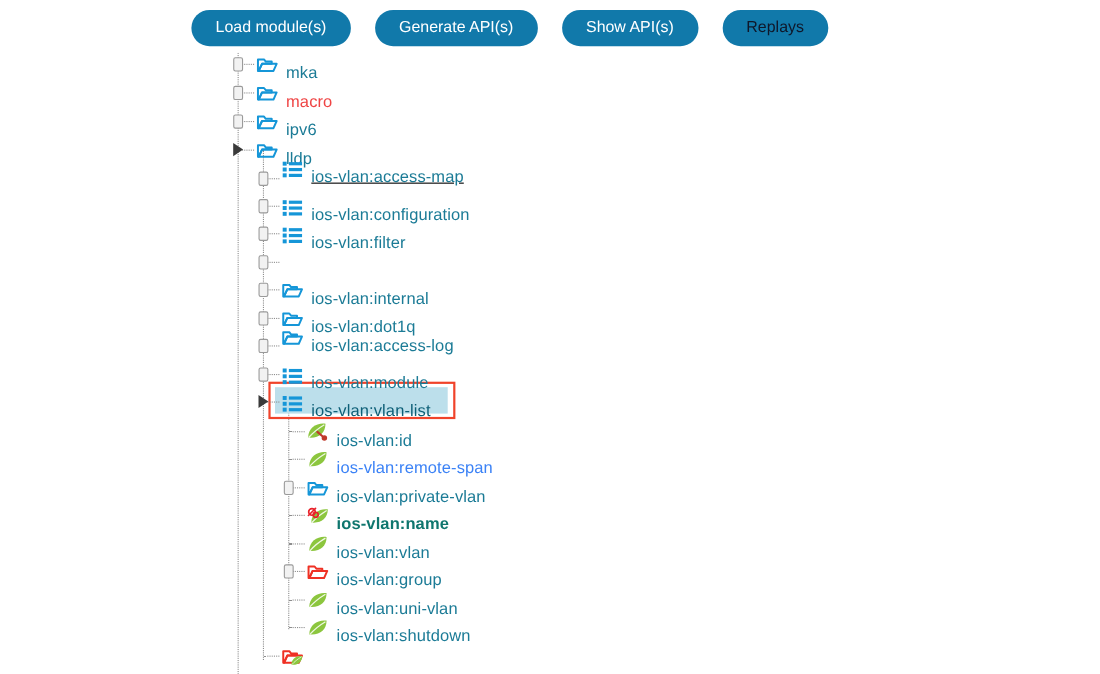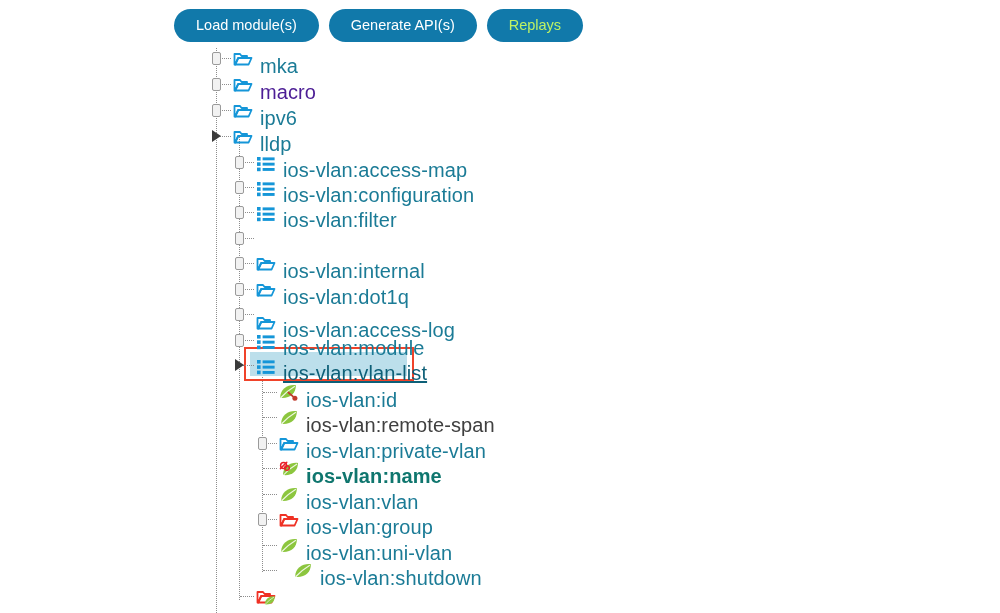--- a/index.html
+++ b/index.html
@@ -16,21 +16,21 @@
     -webkit-font-smoothing: antialiased;
   }
 
   
   #toolbar {
     position: absolute;
     top: 9px;
     left: 174px;
     display: flex;
     align-items: center;
-    gap: 10px;
+    gap: 22px;
   }
   .tbtn {
     background: #1179aa;
     color: #ffffff;
     border: none;
     border-radius: 17px;
     height: 33px;
     padding: 0 22px;
     font-family: "Liberation Sans", sans-serif;
     font-size: 14.5px;
@@ -49,28 +49,27 @@
     overflow: hidden;
   }
   .row {
     position: absolute;
     height: 25px;
     display: flex;
     align-items: center;
     white-space: nowrap;
   }
   .lbl {
-    font-size: 20px;
+    font-size: 15px;
     color: #1b7b96;
     letter-spacing: 0.1px;
     margin-top: 15px;
   }
   .row.sel .lbl {
     color: #0d5f77;
-    text-decoration: underline;
   }
   .selbg {
     position: absolute;
     background: #bcdfeb;
   }
   .selbox {
     position: absolute;
     border: 2px solid #f0432a;
     background: transparent;
     box-sizing: border-box;
@@ -118,21 +117,22 @@
     flex: 0 0 22px;
   }
   .ico svg { display: block; }
 </style>
 </head>
 <body>
 
 <div id="toolbar">
     <button class="tbtn" style="background: rgb(17, 121, 170); color: rgb(255, 255, 255);">Load module(s)</button>
     <button class="tbtn" style="background: rgb(17, 121, 170); color: rgb(255, 255, 255);">Generate API(s)</button>
-    <button class="tbtn" style="background: rgb(17, 121, 170); color: #bef264;">Replays</button>
+    <button class="tbtn" style="background: rgb(17, 121, 170); color: rgb(255, 255, 255);">Show API(s)</button>
+    <button class="tbtn" style="background: rgb(17, 121, 170); color: #0f172a;">Replays</button>
   </div>
 
 <div id="tree">
     <div class="vline" style="left: 216px; top: -6px; height: 581px;"></div>
     <div class="vline" style="left: 239px; top: 88px; height: 464px;"></div>
     <div class="vline" style="left: 262px; top: 318px; height: 206px;"></div>
     <div class="selbg" style="left: 250px; top: 304px; width: 157px; height: 24px; background: rgb(188, 223, 235);"></div>
     <div class="selbox" style="left: 244px; top: 299px; width: 170px; height: 34px; border-color: rgb(240, 67, 42);"></div>
     <div class="hline" style="left: 217px; top: 10px; width: 14px;"></div>
     <div class="handle" style="left: 212px; top: 4px;"></div>
@@ -147,21 +147,21 @@
     </div>
     <div class="hline" style="left: 217px; top: 36px; width: 14px;"></div>
     <div class="handle" style="left: 212px; top: 30px;"></div>
     <div class="row" style="left: 232px; top: 24px;">
       <span class="ico">
         <svg width="22" height="18" viewBox="0 0 22 18">
           <path d="M2.5 14.5 L2.5 4.0 L8.0 4.0 L9.6 6.0 L15.0 6.0 L15.0 8.0 L6.2 8.0 L3.2 14.5 Z" fill="none" stroke="#1596d8" stroke-width="1.8" stroke-linejoin="round"></path>
           <path d="M3.2 14.5 L6.2 8.0 L19.5 8.0 L16.6 14.5 Z" fill="none" stroke="#1596d8" stroke-width="1.8" stroke-linejoin="round"></path>
         </svg>
       </span>
-      <span class="lbl" style="color: #4c1d95;">macro</span>
+      <span class="lbl" style="color: #ef4444;">macro</span>
     </div>
     <div class="hline" style="left: 217px; top: 62px; width: 14px;"></div>
     <div class="handle" style="left: 212px; top: 56px;"></div>
     <div class="row" style="left: 232px; top: 50px;">
       <span class="ico">
         <svg width="22" height="18" viewBox="0 0 22 18">
           <path d="M2.5 14.5 L2.5 4.0 L8.0 4.0 L9.6 6.0 L15.0 6.0 L15.0 8.0 L6.2 8.0 L3.2 14.5 Z" fill="none" stroke="#1596d8" stroke-width="1.8" stroke-linejoin="round"></path>
           <path d="M3.2 14.5 L6.2 8.0 L19.5 8.0 L16.6 14.5 Z" fill="none" stroke="#1596d8" stroke-width="1.8" stroke-linejoin="round"></path>
         </svg>
       </span>
@@ -173,21 +173,21 @@
       <span class="ico">
         <svg width="22" height="18" viewBox="0 0 22 18">
           <path d="M2.5 14.5 L2.5 4.0 L8.0 4.0 L9.6 6.0 L15.0 6.0 L15.0 8.0 L6.2 8.0 L3.2 14.5 Z" fill="none" stroke="#1596d8" stroke-width="1.8" stroke-linejoin="round"></path>
           <path d="M3.2 14.5 L6.2 8.0 L19.5 8.0 L16.6 14.5 Z" fill="none" stroke="#1596d8" stroke-width="1.8" stroke-linejoin="round"></path>
         </svg>
       </span>
       <span class="lbl" style="color: rgb(27, 123, 150);">lldp</span>
     </div>
     <div class="hline" style="left: 240px; top: 114px; width: 14px;"></div>
     <div class="handle" style="left: 235px; top: 108px;"></div>
-    <div class="row" style="left: 255px; top: 102px;">
+    <div class="row" style="left: 255px; top: 92px; text-decoration: underline;">
       <span class="ico">
         <svg width="22" height="18" viewBox="0 0 22 18">
           <rect x="2" y="3" width="3.6" height="3.6" fill="#1596d8"></rect>
           <rect x="7.6" y="3.4" width="12" height="2.9" fill="#1596d8"></rect>
           <rect x="2" y="8.3" width="3.6" height="3.6" fill="#1596d8"></rect>
           <rect x="7.6" y="8.700000000000001" width="12" height="2.9" fill="#1596d8"></rect>
           <rect x="2" y="13.6" width="3.6" height="3.6" fill="#1596d8"></rect>
           <rect x="7.6" y="14" width="12" height="2.9" fill="#1596d8"></rect>
         </svg>
       </span>
@@ -242,21 +242,21 @@
       <span class="ico">
         <svg width="22" height="18" viewBox="0 0 22 18">
           <path d="M2.5 14.5 L2.5 4.0 L8.0 4.0 L9.6 6.0 L15.0 6.0 L15.0 8.0 L6.2 8.0 L3.2 14.5 Z" fill="none" stroke="#1596d8" stroke-width="1.8" stroke-linejoin="round"></path>
           <path d="M3.2 14.5 L6.2 8.0 L19.5 8.0 L16.6 14.5 Z" fill="none" stroke="#1596d8" stroke-width="1.8" stroke-linejoin="round"></path>
         </svg>
       </span>
       <span class="lbl" style="color: rgb(27, 123, 150);">ios-vlan:dot1q</span>
     </div>
     <div class="hline" style="left: 240px; top: 266px; width: 14px;"></div>
     <div class="handle" style="left: 235px; top: 260px;"></div>
-    <div class="row" style="left: 255px; top: 262px; justify-content: flex-end;">
+    <div class="row" style="left: 255px; top: 246px; justify-content: flex-end;">
       <span class="ico">
         <svg width="22" height="18" viewBox="0 0 22 18">
           <path d="M2.5 14.5 L2.5 4.0 L8.0 4.0 L9.6 6.0 L15.0 6.0 L15.0 8.0 L6.2 8.0 L3.2 14.5 Z" fill="none" stroke="#1596d8" stroke-width="1.8" stroke-linejoin="round"></path>
           <path d="M3.2 14.5 L6.2 8.0 L19.5 8.0 L16.6 14.5 Z" fill="none" stroke="#1596d8" stroke-width="1.8" stroke-linejoin="round"></path>
         </svg>
       </span>
       <span class="lbl" style="color: rgb(27, 123, 150);">ios-vlan:access-log</span>
     </div>
     <div class="hline" style="left: 240px; top: 292px; width: 14px;"></div>
     <div class="handle" style="left: 235px; top: 286px;"></div>
@@ -307,21 +307,21 @@
     <div class="hline" style="left: 263px; top: 369px; width: 14px;"></div>
     <div class="row" style="left: 278px; top: 357px;">
       <span class="ico">
         <svg width="22" height="18" viewBox="0 0 22 18">
           <g transform="translate(10.5,9.5) scale(1.05)">
             <path d="M -7 5 C -7 -4 1 -8 8 -7 C 8 1 2 6 -7 5 Z" fill="#8cc63e"></path>
             <path d="M -6.5 5 C -3 1 2 -3 7 -6" stroke="#ffffff" stroke-width="1.1" fill="none" opacity="0.85"></path>
           </g>
         </svg>
       </span>
-      <span class="lbl" style="color: #404040;">ios-vlan:remote-span</span>
+      <span class="lbl" style="color: #3b82f6;">ios-vlan:remote-span</span>
     </div>
     <div class="hline" style="left: 263px; top: 395px; width: 14px;"></div>
     <div class="handle" style="left: 258px; top: 389px;"></div>
     <div class="row" style="left: 278px; top: 383px;">
       <span class="ico">
         <svg width="22" height="18" viewBox="0 0 22 18">
           <path d="M2.5 14.5 L2.5 4.0 L8.0 4.0 L9.6 6.0 L15.0 6.0 L15.0 8.0 L6.2 8.0 L3.2 14.5 Z" fill="none" stroke="#1596d8" stroke-width="1.8" stroke-linejoin="round"></path>
           <path d="M3.2 14.5 L6.2 8.0 L19.5 8.0 L16.6 14.5 Z" fill="none" stroke="#1596d8" stroke-width="1.8" stroke-linejoin="round"></path>
         </svg>
       </span>
@@ -373,21 +373,21 @@
         <svg width="22" height="18" viewBox="0 0 22 18">
           <g transform="translate(10.5,9.5) scale(1.05)">
             <path d="M -7 5 C -7 -4 1 -8 8 -7 C 8 1 2 6 -7 5 Z" fill="#8cc63e"></path>
             <path d="M -6.5 5 C -3 1 2 -3 7 -6" stroke="#ffffff" stroke-width="1.1" fill="none" opacity="0.85"></path>
           </g>
         </svg>
       </span>
       <span class="lbl" style="color: rgb(27, 123, 150);">ios-vlan:uni-vlan</span>
     </div>
     <div class="hline" style="left: 263px; top: 522px; width: 14px;"></div>
-    <div class="row" style="left: 292px; top: 510px; justify-content: center;">
+    <div class="row" style="left: 278px; top: 510px; justify-content: center;">
       <span class="ico">
         <svg width="22" height="18" viewBox="0 0 22 18">
           <g transform="translate(10.5,9.5) scale(1.05)">
             <path d="M -7 5 C -7 -4 1 -8 8 -7 C 8 1 2 6 -7 5 Z" fill="#8cc63e"></path>
             <path d="M -6.5 5 C -3 1 2 -3 7 -6" stroke="#ffffff" stroke-width="1.1" fill="none" opacity="0.85"></path>
           </g>
         </svg>
       </span>
       <span class="lbl" style="color: rgb(27, 123, 150);">ios-vlan:shutdown</span>
     </div>

